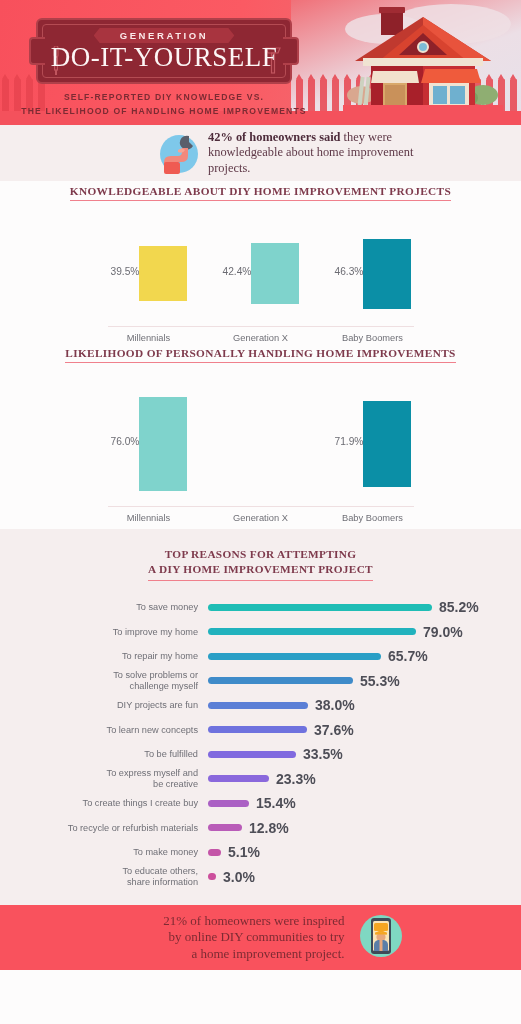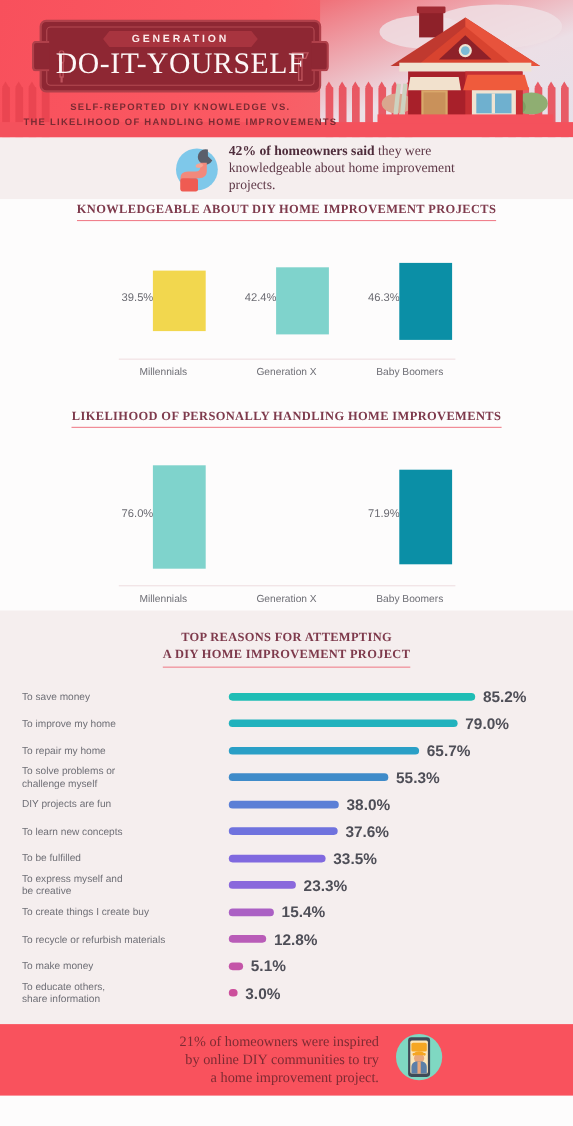--- a/index.html
+++ b/index.html
@@ -135,21 +135,21 @@
   .reasons-title {
     text-align: center; font-family: "Liberation Serif", serif;
     font-size: 11.3px; line-height: 15px; letter-spacing: .3px;
     color: #7e3a4c; font-weight: 700; display: inline-block;
     padding-bottom: 3px; border-bottom: 1.6px solid #f0808c;
   }
   .hrow {
     display: flex; align-items: center; height: 24.5px; padding-left: 20px;
   }
   .hrow-label {
-    width: 188px; text-align: left; padding-right: 10px;
+    width: 188px; text-align: right; padding-right: 10px;
     font-size: 9.2px; line-height: 10.5px; color: #6f6f76;
   }
   .hbar-wrap { display: flex; align-items: center; }
   .hbar { height: 7px; border-radius: 4px; }
   .hbar-val {
     font-size: 14px; font-weight: 700; color: #4e4e57; margin-left: 7px;
     white-space: nowrap;
   }
 
   
@@ -286,21 +286,21 @@
         <div class="vbar" style="height:70px;background:#0b8fa6;"></div>
       </div>
     </div>
     <div class="vbar-axis"></div>
     <div class="vbar-labels">
       <div class="vbar-label">Millennials</div>
       <div class="vbar-label">Generation X</div>
       <div class="vbar-label">Baby Boomers</div>
     </div>
 
-    <div class="chart-title-wrap" style="margin-top:26px;">
+    <div class="chart-title-wrap" style="">
       <div class="chart-title">LIKELIHOOD OF PERSONALLY HANDLING HOME IMPROVEMENTS</div>
     </div>
     <div class="vbars tall" style="margin-top:18px;">
       <div class="vbar-col">
         <div class="vbar-val">76.0%</div>
         <div class="vbar" style="height:94px;background:#7fd3cc;"></div>
       </div>
       <div class="vbar-col">
         <div class="vbar-val">71.9%</div>
         <div class="vbar" style="height:86px;background:#0b8fa6;"></div>

